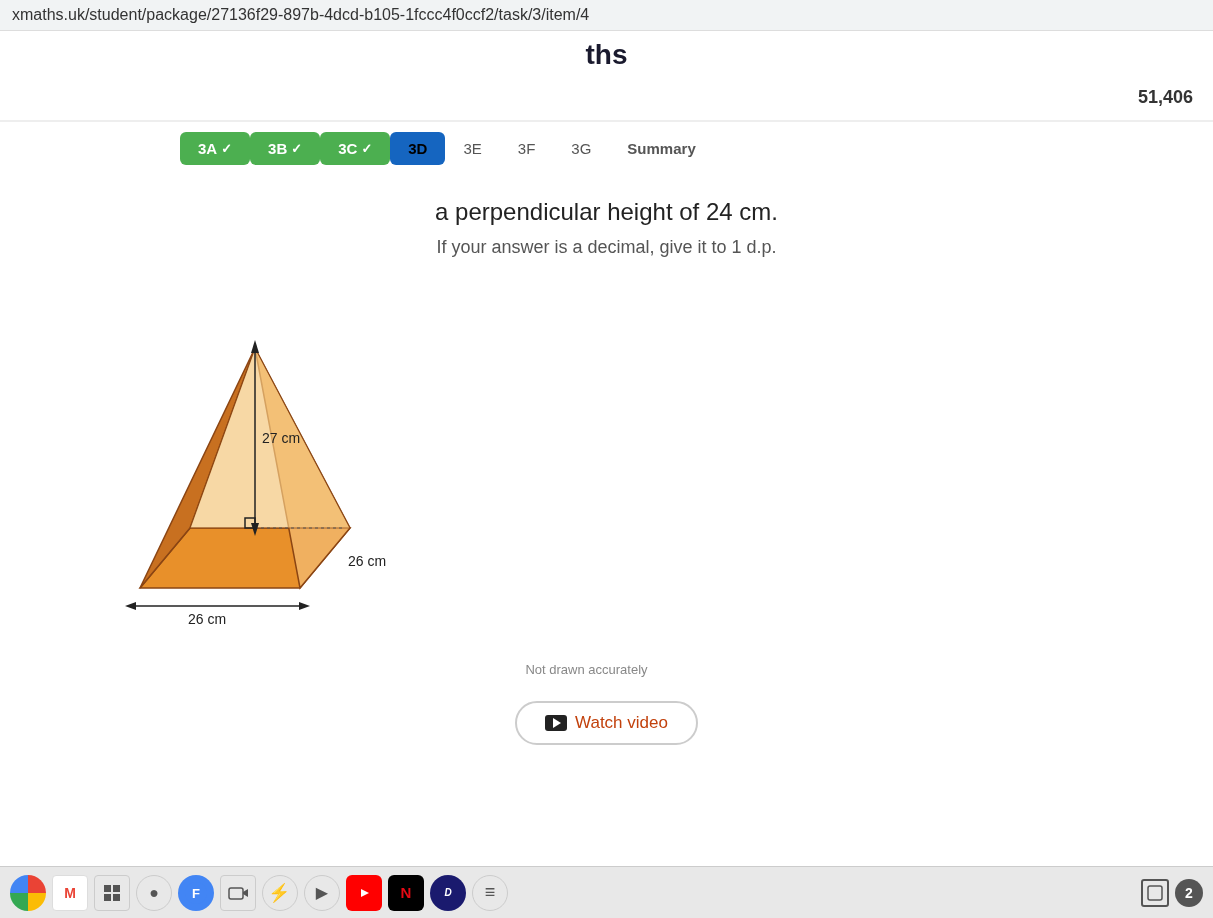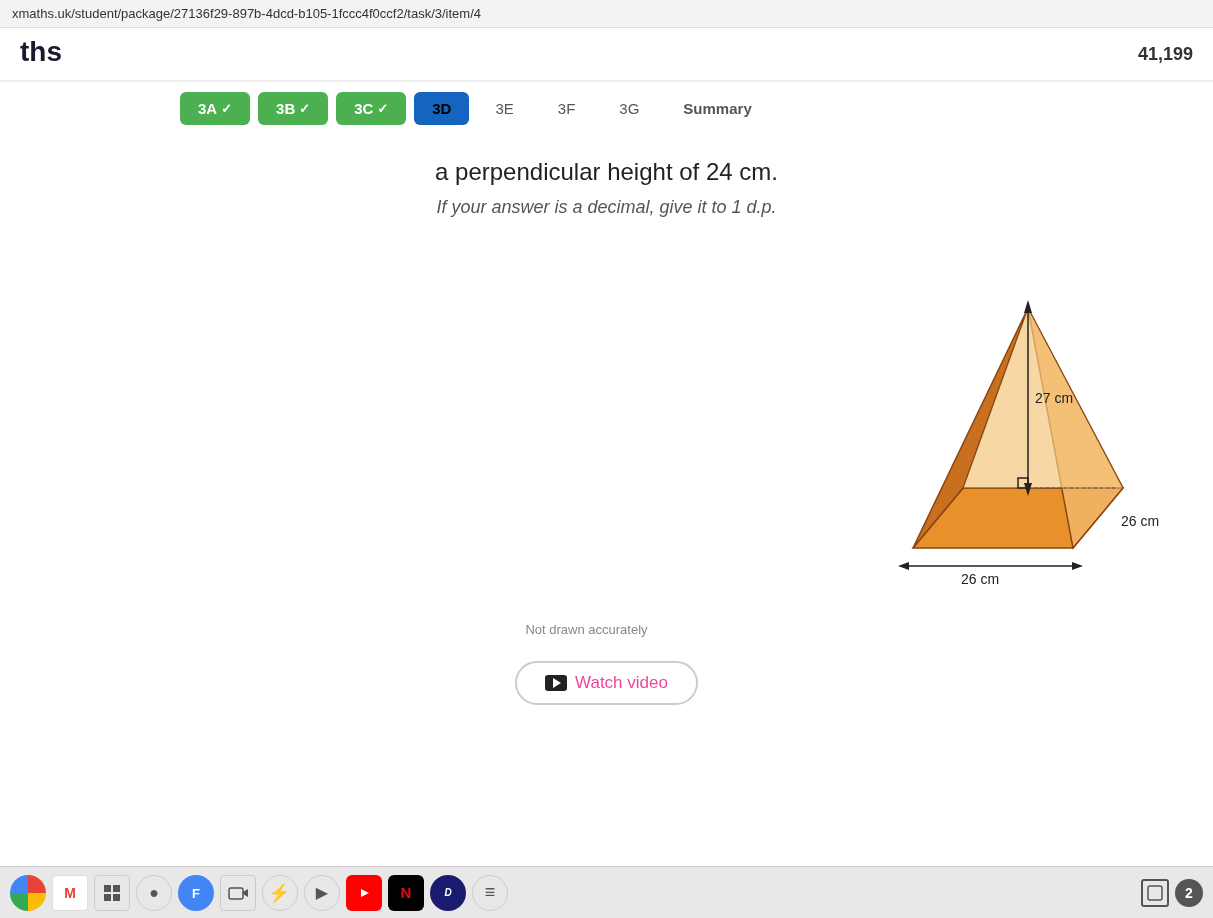--- a/index.html
+++ b/index.html
@@ -9,32 +9,33 @@
       width: 1213px;
       height: 918px;
       overflow: hidden;
       position: relative;
     }
 
     
     .address-bar {
       background: #f1f3f4;
       padding: 6px 12px;
-      font-size: 13px;
+      font-size: 16px;
       color: #333;
       border-bottom: 1px solid #ddd;
     }
 
     
     .header {
       background: #fff;
-      padding: 8px 0 4px 0;
+      padding: 8px 0 12px 0;
       display: flex;
       align-items: center;
       border-bottom: 2px solid #eee;
+      flex-direction: column;
     }
 
     .brand {
       font-size: 28px;
       font-weight: bold;
       color: #1a1a2e;
       padding: 0 20px 8px 20px;
     }
 
     .score {
@@ -45,21 +46,20 @@
       color: #333;
       align-self: flex-start;
       padding-top: 8px;
     }
 
     
     .tabs {
       display: flex;
       align-items: center;
       padding: 10px 0 0 180px;
-      gap: 8px;
       background: #fff;
       padding-bottom: 0;
     }
 
     .tab {
       padding: 8px 18px;
       border-radius: 6px;
       font-size: 15px;
       font-weight: bold;
       cursor: pointer;
@@ -103,28 +103,27 @@
     .question-title {
       font-size: 24px;
       color: #222;
       line-height: 1.4;
       margin-bottom: 8px;
     }
 
     .question-subtitle {
       font-size: 18px;
       color: #555;
-      font-style: italic;
       margin-bottom: 30px;
     }
 
     
     .diagram-container {
       display: flex;
-      justify-content: flex-end;
+      justify-content: flex-start;
       align-items: center;
       margin: 20px 0 10px 0;
       position: relative;
     }
 
     .pyramid-svg-wrapper {
       position: relative;
       display: inline-block;
     }
 
@@ -138,21 +137,21 @@
     
     .watch-video-btn {
       display: inline-flex;
       align-items: center;
       gap: 8px;
       background: #fff;
       border: 2px solid #ccc;
       border-radius: 25px;
       padding: 10px 28px;
       font-size: 17px;
-      color: #ec4899;
+      color: #c2410c;
       cursor: pointer;
       margin-top: 14px;
     }
 
     .watch-video-icon {
       width: 22px;
       height: 16px;
       background: #222;
       border-radius: 3px;
       display: flex;
@@ -202,21 +201,21 @@
   </style>
 </head>
 <body>
 
 <div class="address-bar">
   <span>xmaths.uk/student/package/27136f29-897b-4dcd-b105-1fccc4f0ccf2/task/3/item/4</span>
 </div>
 
 <div class="header">
   <div class="brand">ths</div>
-  <div class="score">41,199</div>
+  <div class="score">51,406</div>
 </div>
 
 <div class="tabs">
   <div class="tab tab-completed">
     <span>3A</span>
     <span class="checkmark">✓</span>
   </div>
   <div class="tab tab-completed">
     <span>3B</span>
     <span class="checkmark">✓</span>

